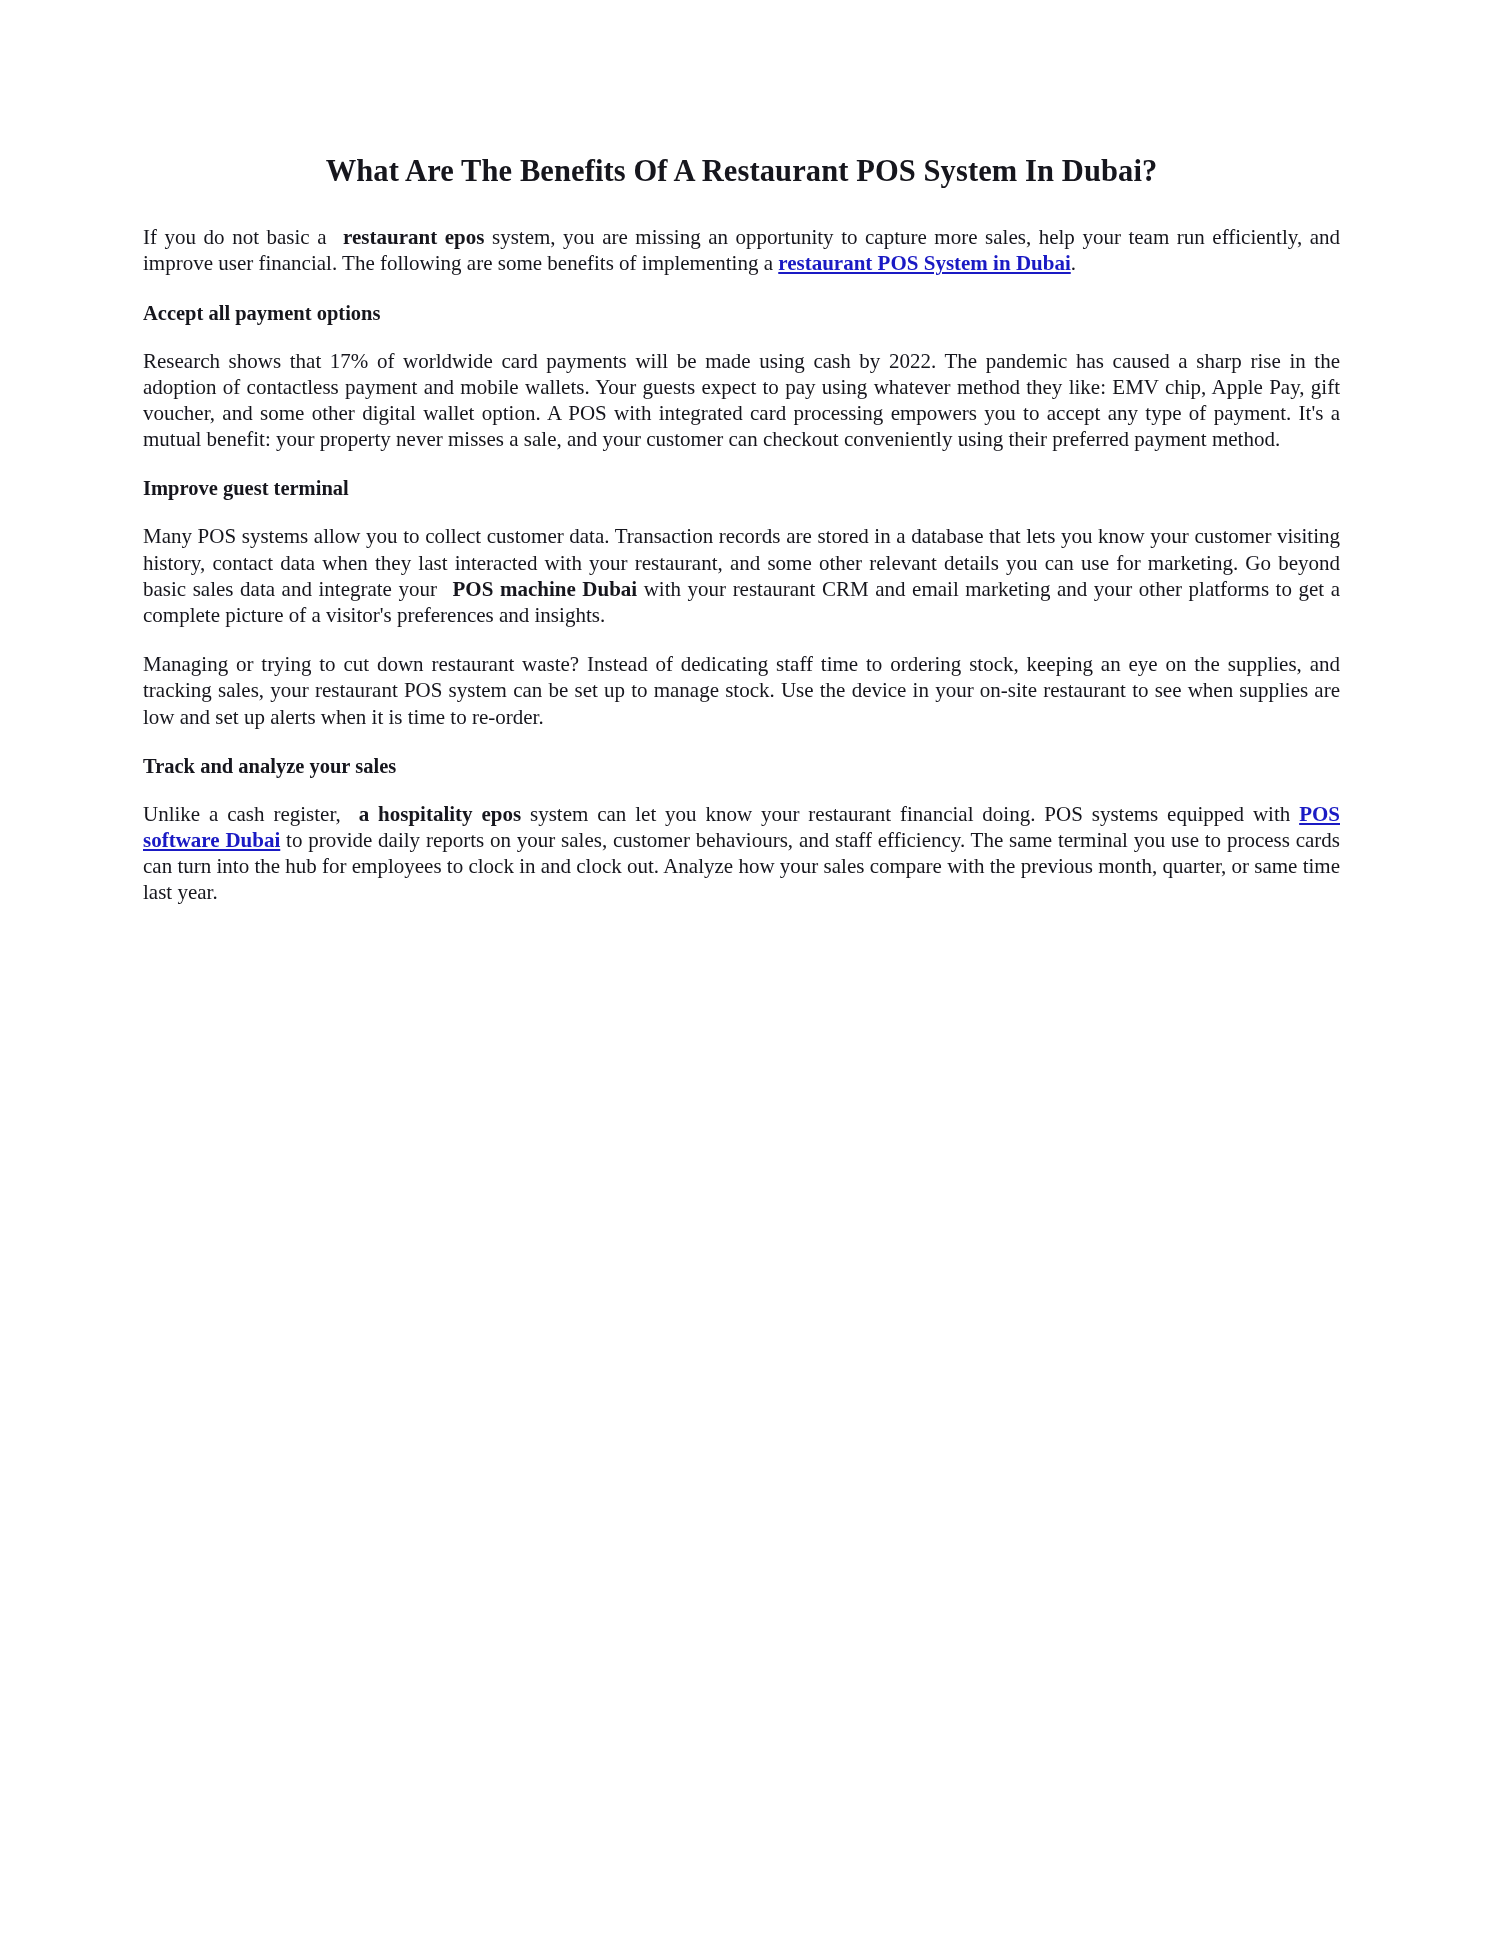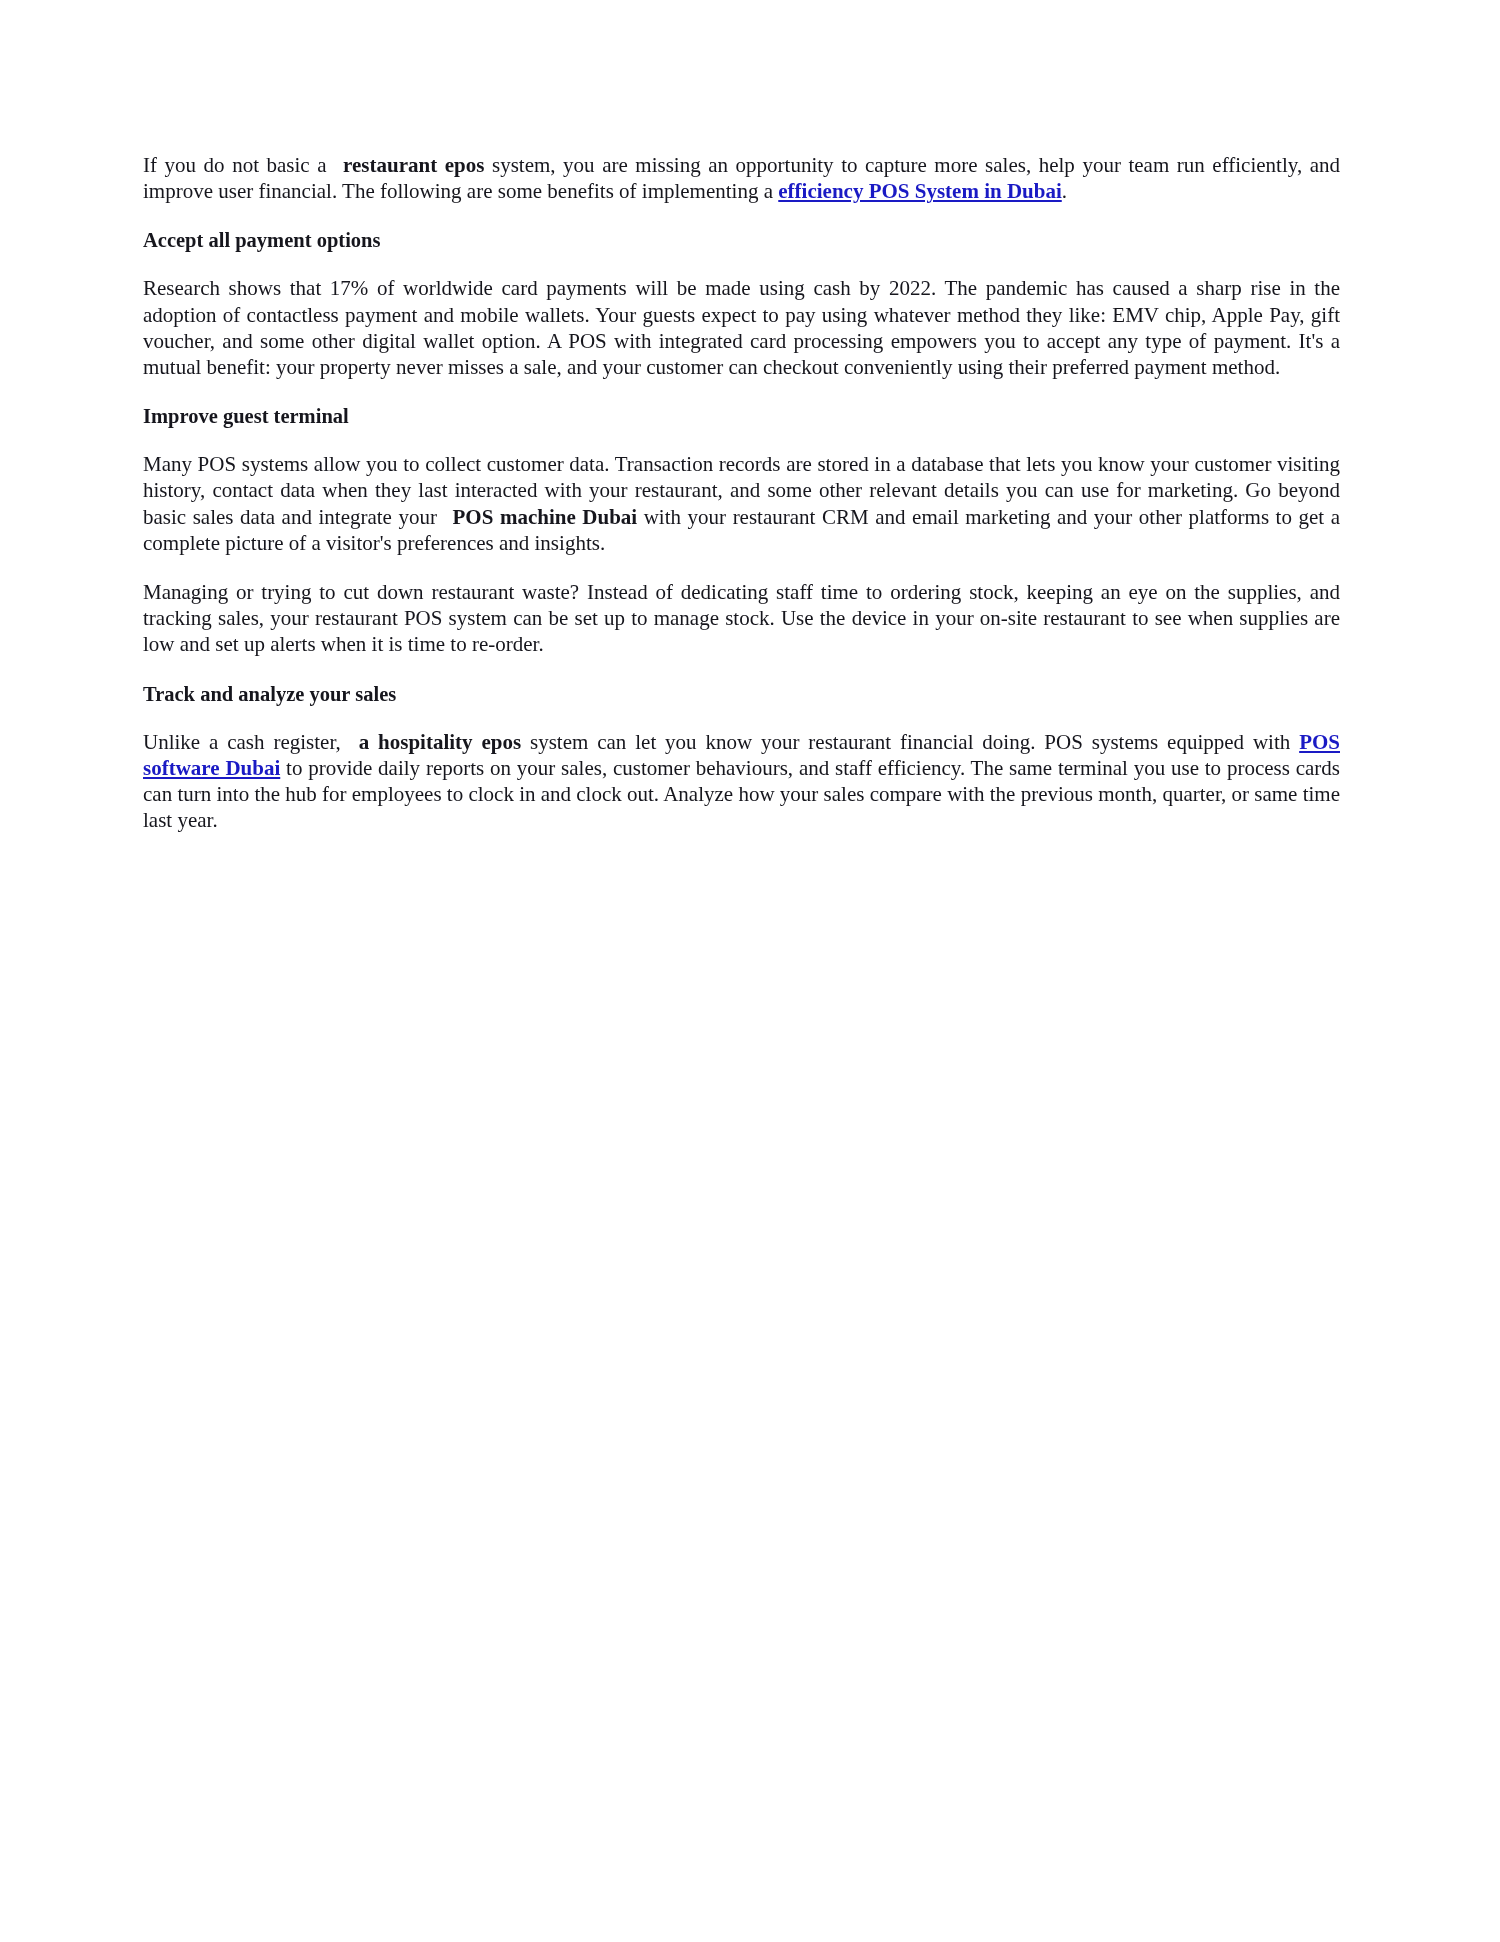--- a/index.html
+++ b/index.html
@@ -59,22 +59,23 @@
     text-decoration: underline;
     text-underline-offset: 2px;
   }
   .last-para { margin-bottom: 0; }
 </style>
 </head>
 <body>
 
 <div class="page">
 
+  <h1 class="doc-title">What Are The Benefits Of A Restaurant POS System In Dubai?</h1>
 
-  <p class="body-para"><span>If you do not basic a </span><strong class="inline-bold">restaurant epos</strong><span> system, you are missing an opportunity to capture more sales, help your team run efficiently, and improve user financial. The following are some benefits of implementing a </span><a class="doc-link" href="#">efficiency POS System in Dubai</a><span>.</span></p>
+  <p class="body-para"><span>If you do not basic a </span><strong class="inline-bold">restaurant epos</strong><span> system, you are missing an opportunity to capture more sales, help your team run efficiently, and improve user financial. The following are some benefits of implementing a </span><a class="doc-link" href="#">restaurant POS System in Dubai</a><span>.</span></p>
 
   <h2 class="section-heading">Accept all payment options</h2>
 
   <p class="body-para">Research shows that 17% of worldwide card payments will be made using cash by 2022. The pandemic has caused a sharp rise in the adoption of contactless payment and mobile wallets. Your guests expect to pay using whatever method they like: EMV chip, Apple Pay, gift voucher, and some other digital wallet option. A POS with integrated card processing empowers you to accept any type of payment. It's a mutual benefit: your property never misses a sale, and your customer can checkout conveniently using their preferred payment method.</p>
 
   <h2 class="section-heading">Improve guest terminal</h2>
 
   <p class="body-para"><span>Many POS systems allow you to collect customer data. Transaction records are stored in a database that lets you know your customer visiting history, contact data when they last interacted with your restaurant, and some other relevant details you can use for marketing. Go beyond basic sales data and integrate your </span><strong class="inline-bold">POS machine Dubai</strong><span> with your restaurant CRM and email marketing and your other platforms to get a complete picture of a visitor's preferences and insights.</span></p>
 
 

